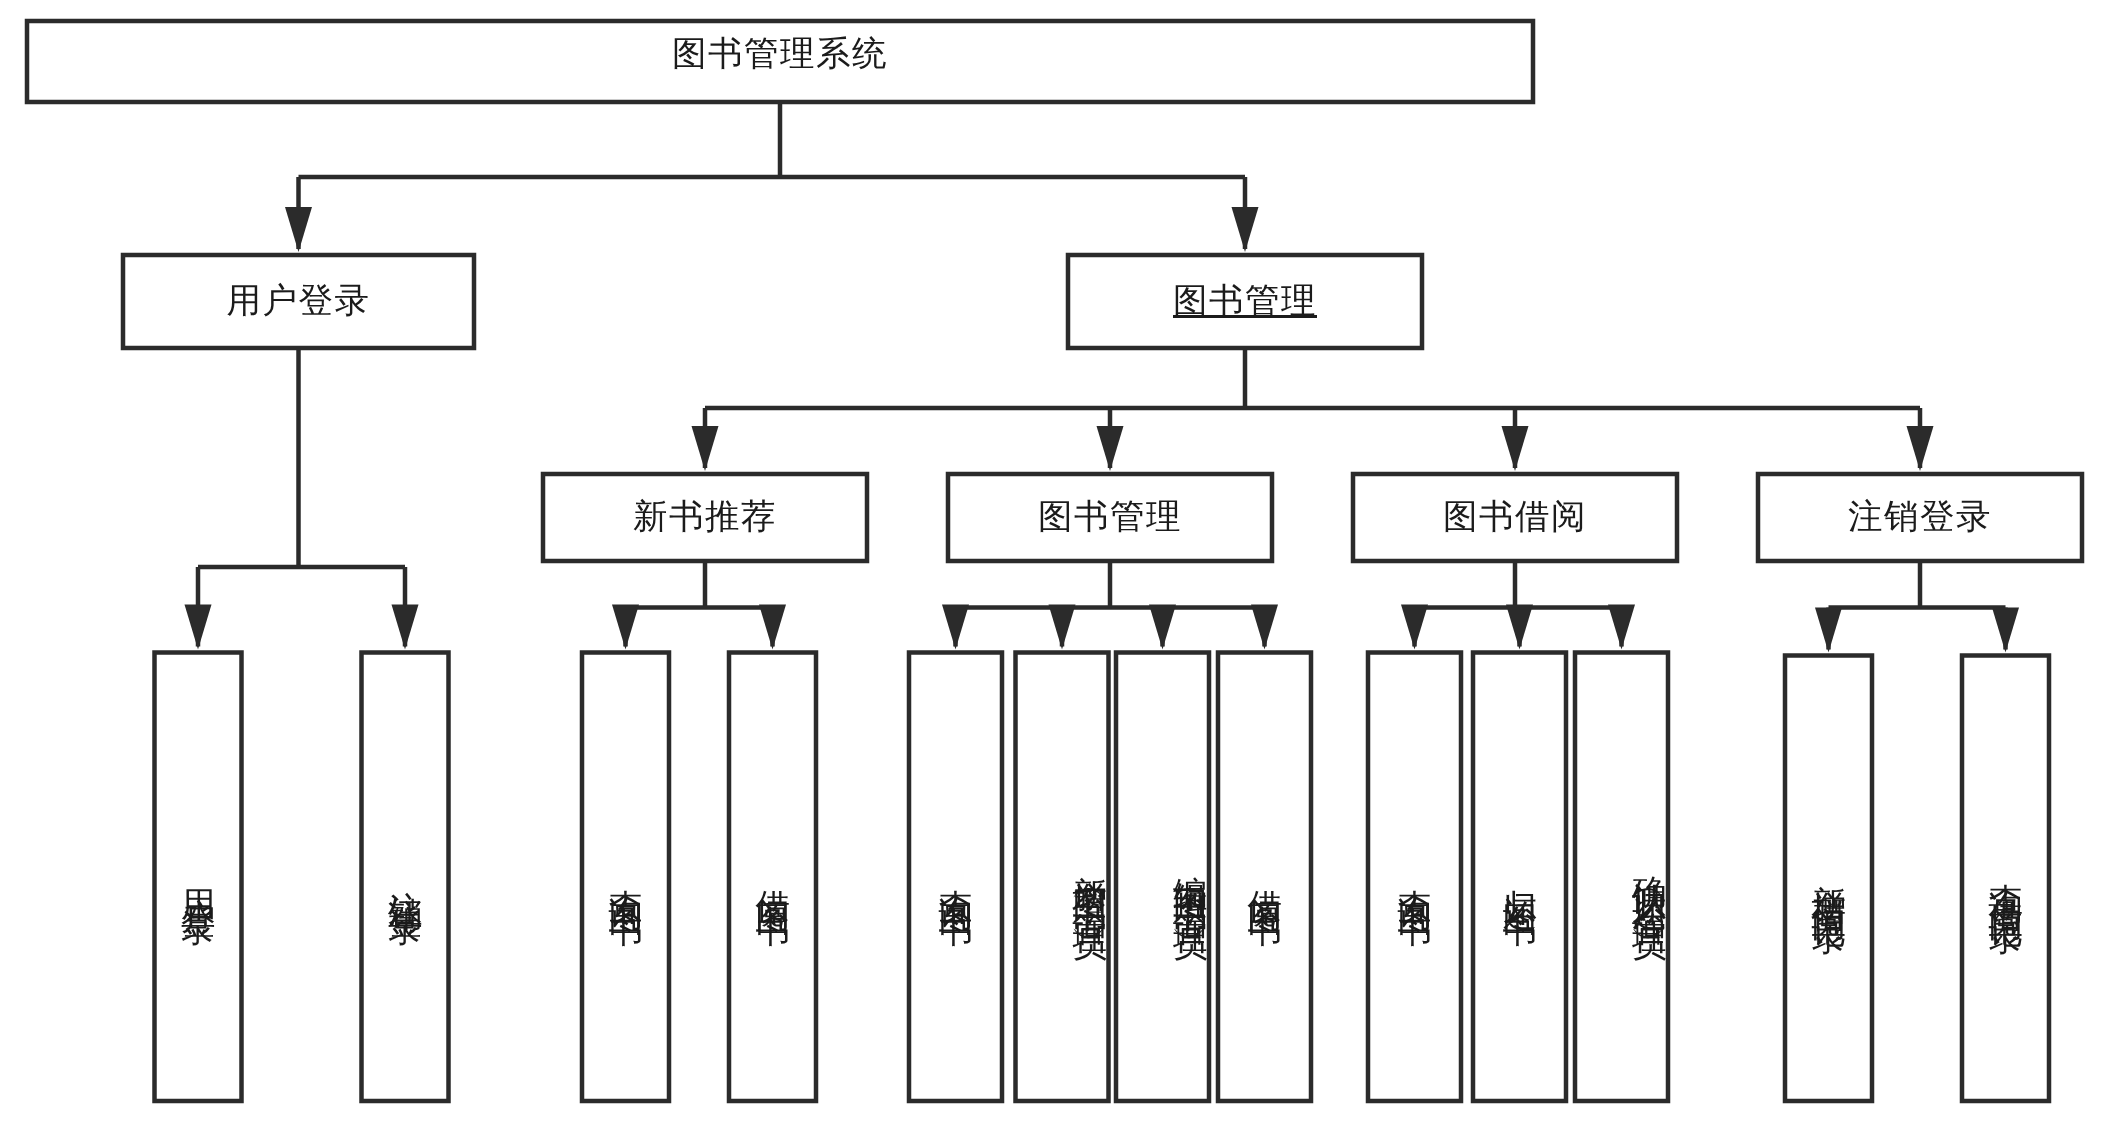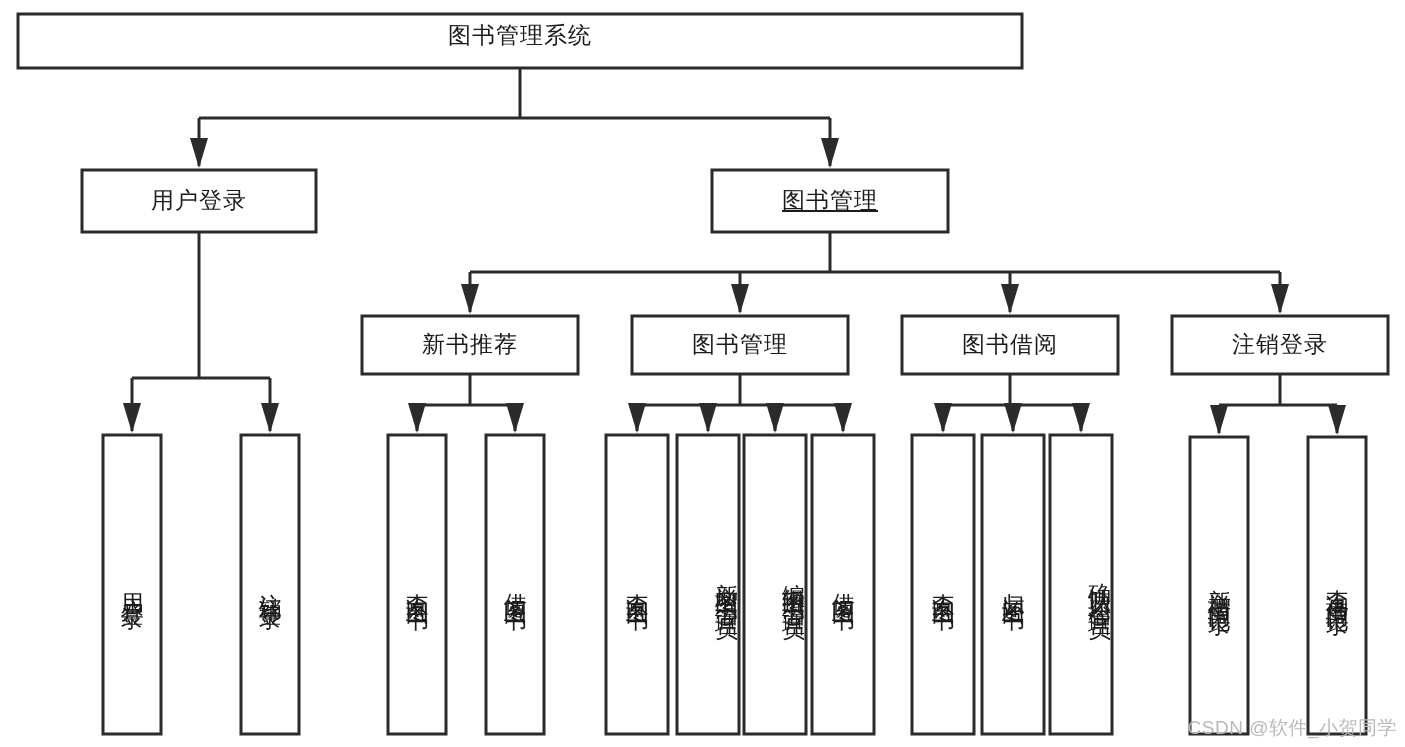--- a/index.html
+++ b/index.html
@@ -183,14 +183,13 @@
       <div class="node-label label-v" style="left: 677px; top: 435px; width: 62px; height: 299px;">新增图书（管理员）</div>
       <div class="node-label label-v" style="left: 744px; top: 435px; width: 62px; height: 299px;">编辑图书（管理员）</div>
       <div class="node-label label-v centered" style="left: 812px; top: 435px; width: 62px; height: 299px;">借阅图书</div>
       <div class="node-label label-v centered" style="left: 912px; top: 435px; width: 62px; height: 299px;">查询图书</div>
       <div class="node-label label-v centered" style="left: 982px; top: 435px; width: 62px; height: 299px;">归还图书</div>
       <div class="node-label label-v" style="left: 1050px; top: 435px; width: 62px; height: 299px;">确认归还（管理员）</div>
       <div class="node-label label-v centered" style="left: 1190px; top: 437px; width: 58px; height: 297px;">新增借阅记录</div>
       <div class="node-label label-v centered" style="left: 1308px; top: 437px; width: 58px; height: 297px;">查询借阅记录</div>
     </div>
 
-  <div class="watermark">CSDN @软件_小贺同学</div>
 </div>
 
 </body></html>

